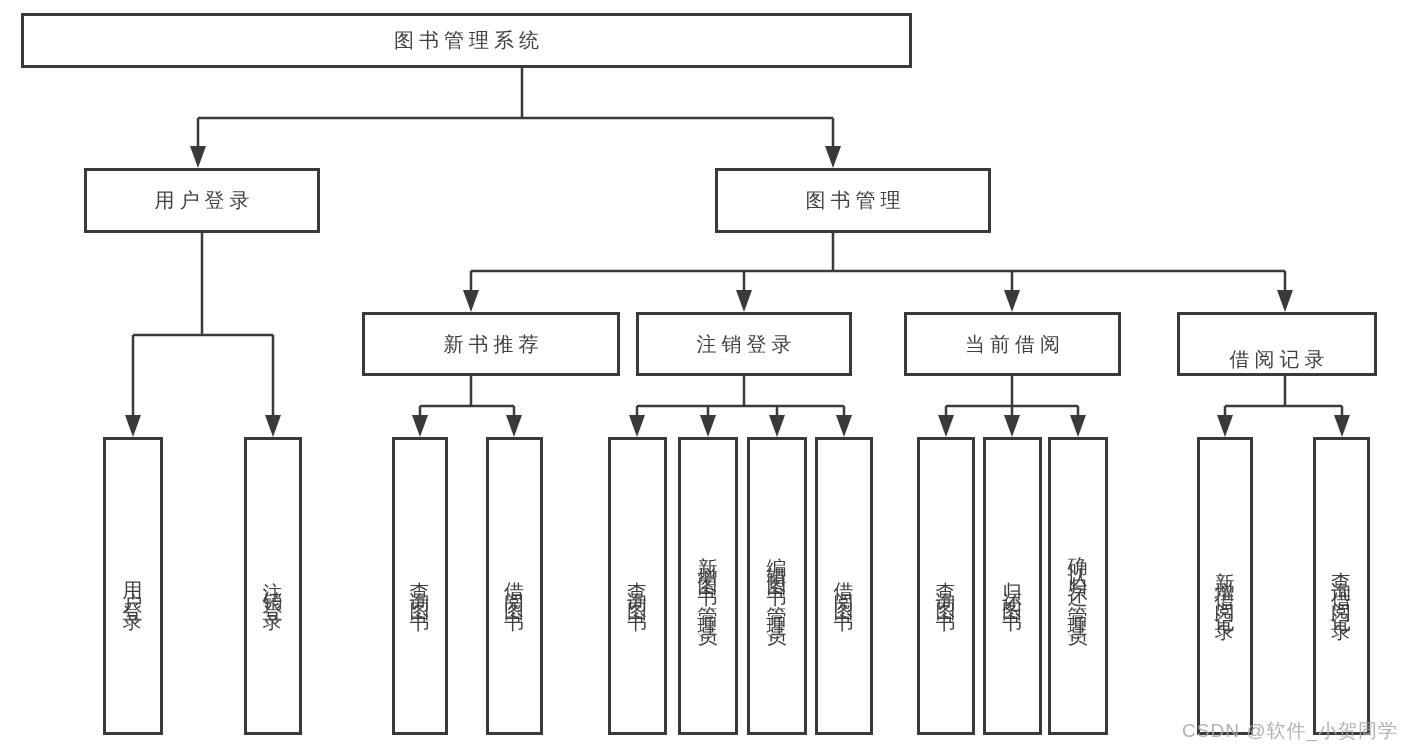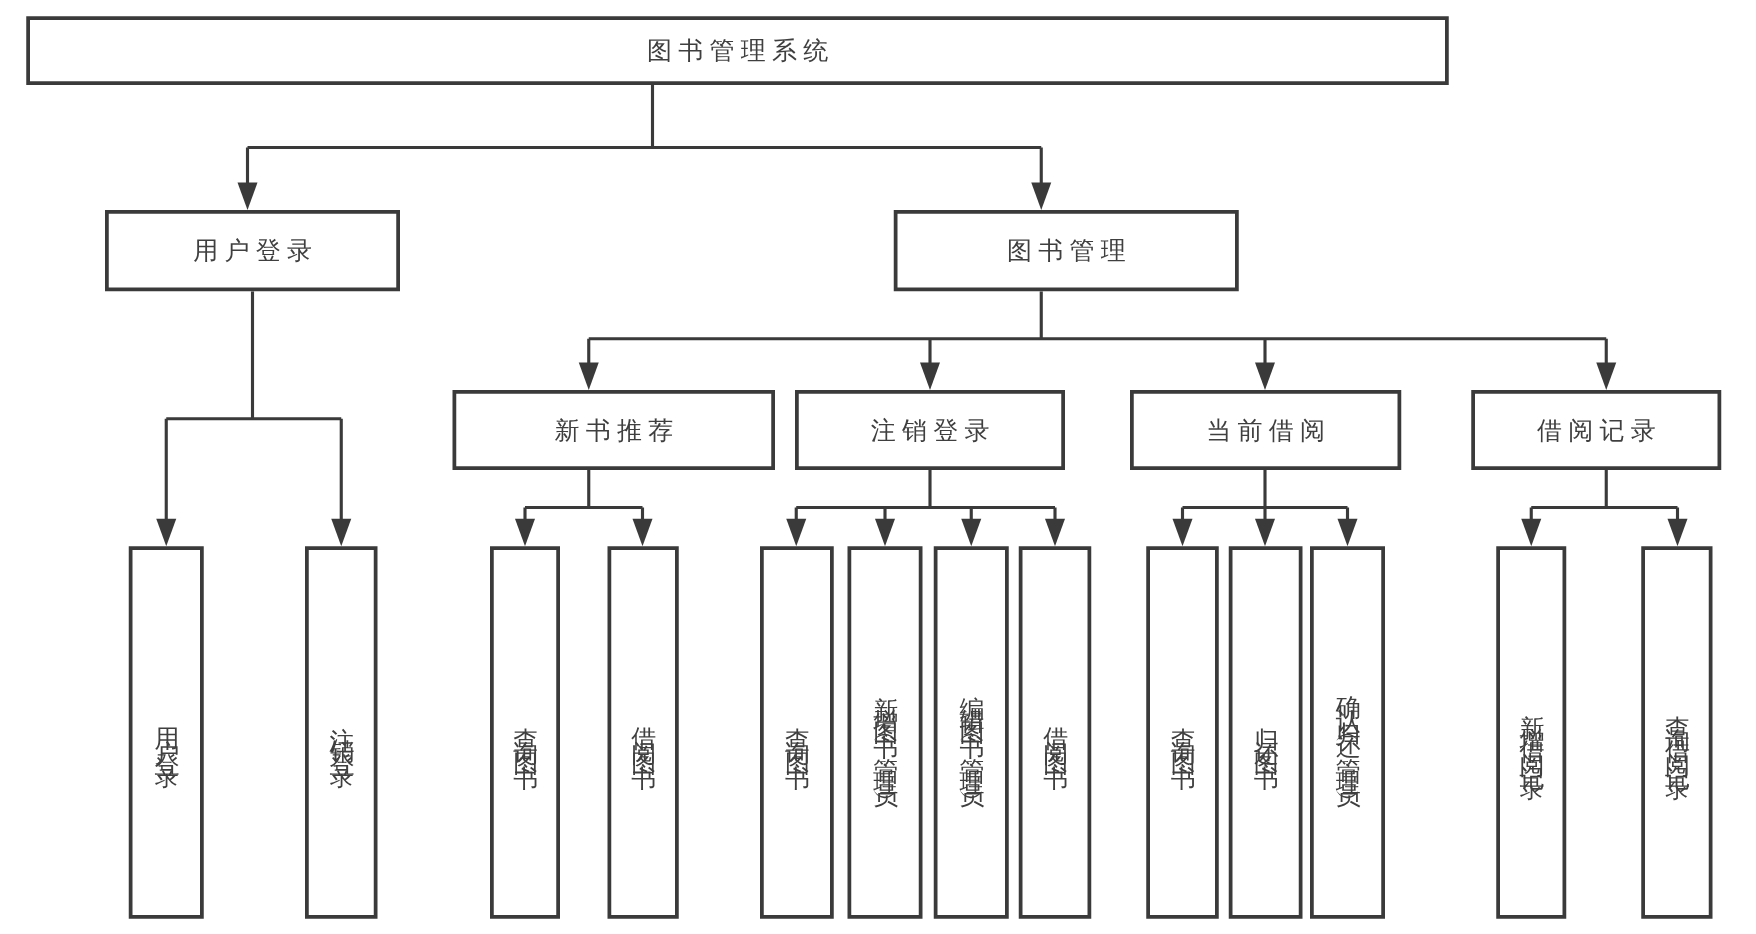--- a/index.html
+++ b/index.html
@@ -99,41 +99,41 @@
       <polygon points="769,415 785,415 777,437"></polygon>
       <polygon points="836,415 852,415 844,437"></polygon>
       <polygon points="938,415 954,415 946,437"></polygon>
       <polygon points="1004,415 1020,415 1012,437"></polygon>
       <polygon points="1070,415 1086,415 1078,437"></polygon>
       <polygon points="1217,415 1233,415 1225,437"></polygon>
       <polygon points="1334,415 1350,415 1342,437"></polygon>
     </g>
   </svg>
 
-  <div class="node" style="left:21px; top:13px; width:1138px; height:55px;">
+  <div class="node" style="left:21px; top:13px; width:891px; height:55px;">
     <span class="hlabel">图书管理系统</span>
   </div>
 
   <div class="node" style="left:84px; top:168px; width:236px; height:65px;">
     <span class="hlabel">用户登录</span>
   </div>
   <div class="node" style="left:715px; top:168px; width:276px; height:65px;">
     <span class="hlabel">图书管理</span>
   </div>
 
   <div class="node" style="left:362px; top:312px; width:258px; height:64px;">
     <span class="hlabel">新书推荐</span>
   </div>
   <div class="node" style="left:636px; top:312px; width:216px; height:64px;">
     <span class="hlabel">注销登录</span>
   </div>
   <div class="node" style="left:904px; top:312px; width:217px; height:64px;">
     <span class="hlabel">当前借阅</span>
   </div>
-  <div class="node" style="left:1177px; top:312px; width:200px; height:64px;">
+  <div class="node" style="left:1177px; top:312px; width:200px; height:64px;align-items:flex-end;">
     <span class="hlabel">借阅记录</span>
   </div>
 
   <div class="node leaf" style="left:103px; top:437px; width:60px; height:298px;">
     <span class="vlabel">用户登录</span>
   </div>
   <div class="node leaf" style="left:244px; top:437px; width:58px; height:298px;">
     <span class="vlabel">注销登录</span>
   </div>
 
@@ -167,14 +167,15 @@
     <span class="vlabel">确认归还（管理员）</span>
   </div>
 
   <div class="node leaf" style="left:1197px; top:437px; width:56px; height:298px;">
     <span class="vlabel">新增借阅记录</span>
   </div>
   <div class="node leaf" style="left:1313px; top:437px; width:57px; height:298px;">
     <span class="vlabel">查询借阅记录</span>
   </div>
 
+  <div class="watermark">CSDN @软件_小贺同学</div>
 
 </div>
 
 </body></html>

